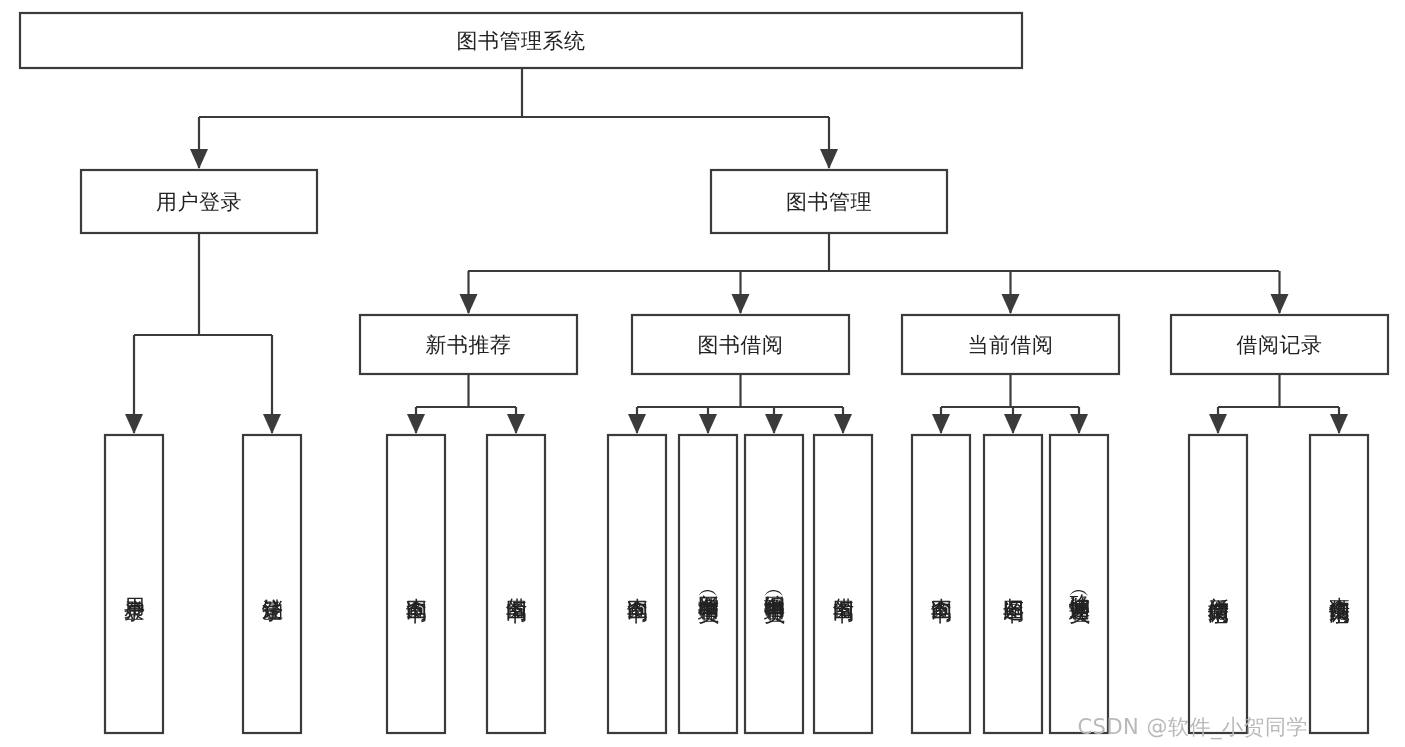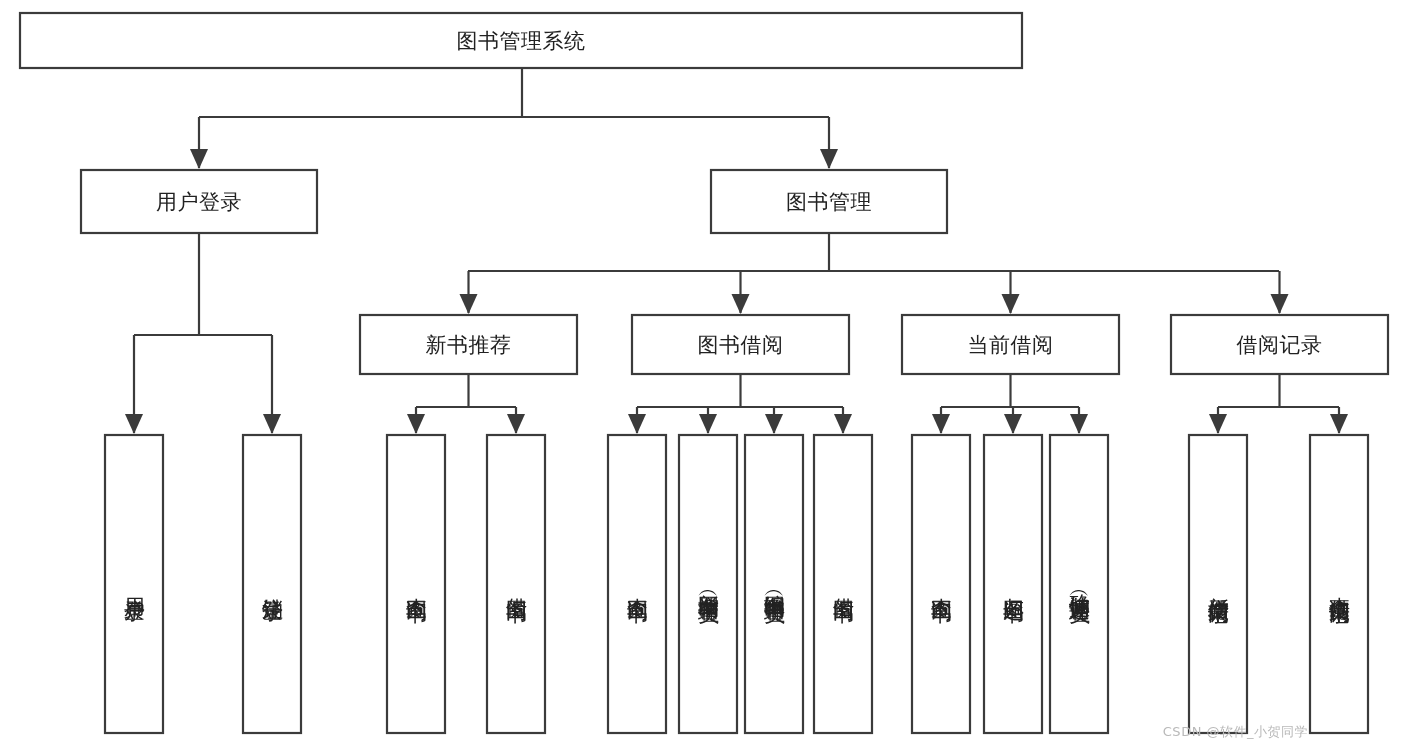--- a/index.html
+++ b/index.html
@@ -64,21 +64,21 @@
     justify-content: center;
     letter-spacing: 1.5px;
     white-space: nowrap;
     pointer-events: none;
   }
   .watermark {
     position: absolute;
     right: 14px;
     bottom: 6px;
     font-family: "DejaVu Sans", "Liberation Sans", sans-serif;
-    font-size: 13px;
+    font-size: 21px;
     color: #b9b9b9;
     white-space: nowrap;
     letter-spacing: 0.5px;
   }
 </style>
 </head>
 <body>
 
 <div id="diagram-root">
 

